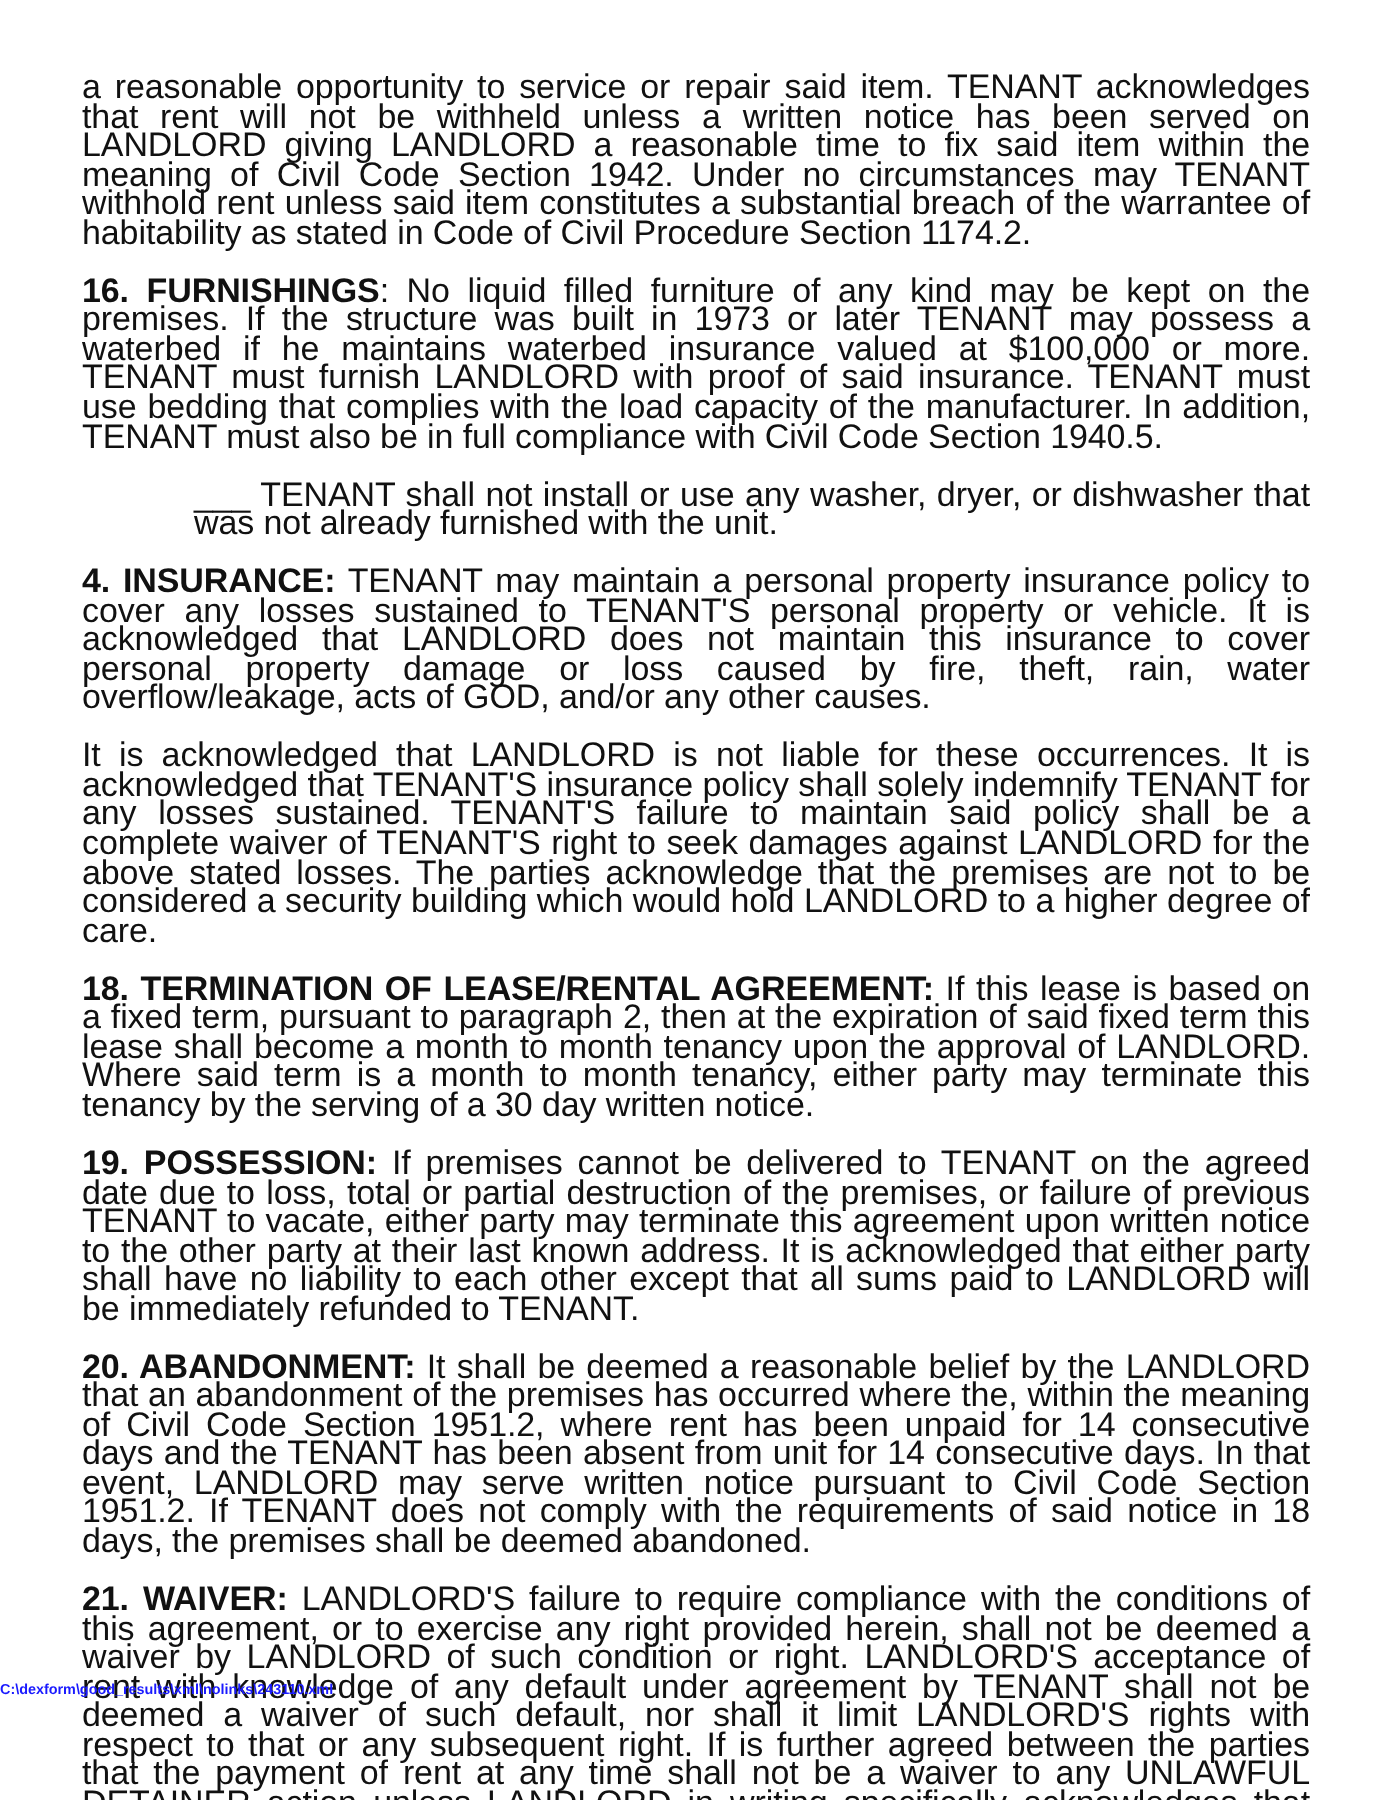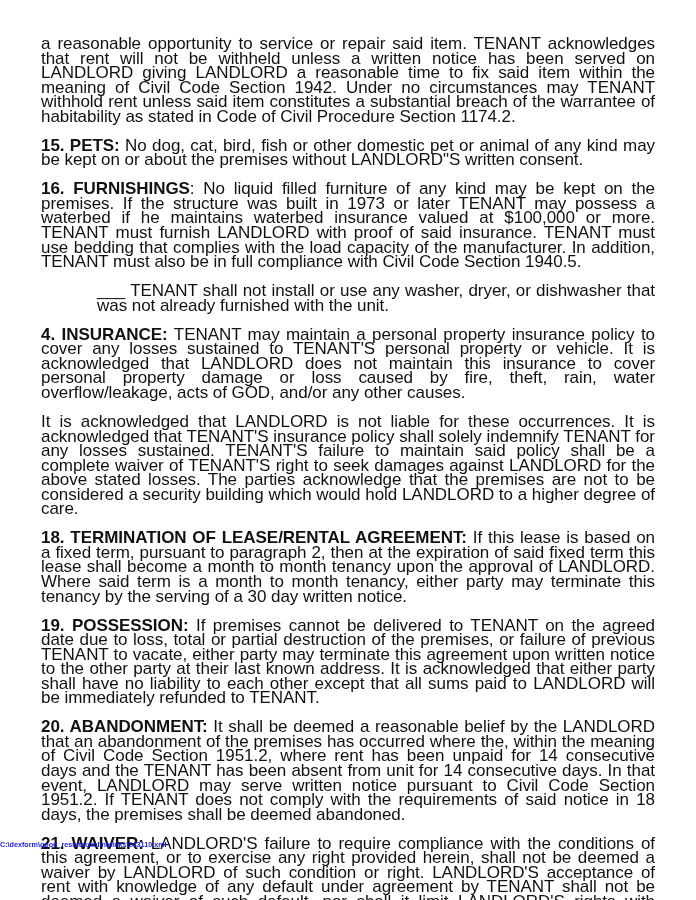--- a/index.html
+++ b/index.html
@@ -48,23 +48,20 @@
   </style>
 </head>
 <body>
 
 <div class="page">
 
   <p class="para">
     <span>a reasonable opportunity to service or repair said item. TENANT acknowledges that rent will not be withheld unless a written notice has been served on LANDLORD giving LANDLORD a reasonable time to fix said item within the meaning of Civil Code Section 1942. Under no circumstances may TENANT withhold rent unless said item constitutes a substantial breach of the warrantee of habitability as stated in Code of Civil Procedure Section 1174.2.</span>
   </p>
 
-  <p class="para">
-    <span class="heading">15. PETS:</span><span> No dog, cat, bird, fish or other domestic pet or animal of any kind may be kept on or about the premises without LANDLORD"S written consent.</span>
-  </p>
 
   <p class="para">
     <span class="heading">16. FURNISHINGS</span><span>: No liquid filled furniture of any kind may be kept on the premises. If the structure was built in 1973 or later TENANT may possess a waterbed if he maintains waterbed insurance valued at $100,000 or more. TENANT must furnish LANDLORD with proof of said insurance. TENANT must use bedding that complies with the load capacity of the manufacturer. In addition, TENANT must also be in full compliance with Civil Code Section 1940.5.</span>
   </p>
 
   <p class="para indent">
     <span>___ TENANT shall not install or use any washer, dryer, or dishwasher that was not already furnished with the unit.</span>
   </p>
 
   <p class="para">

